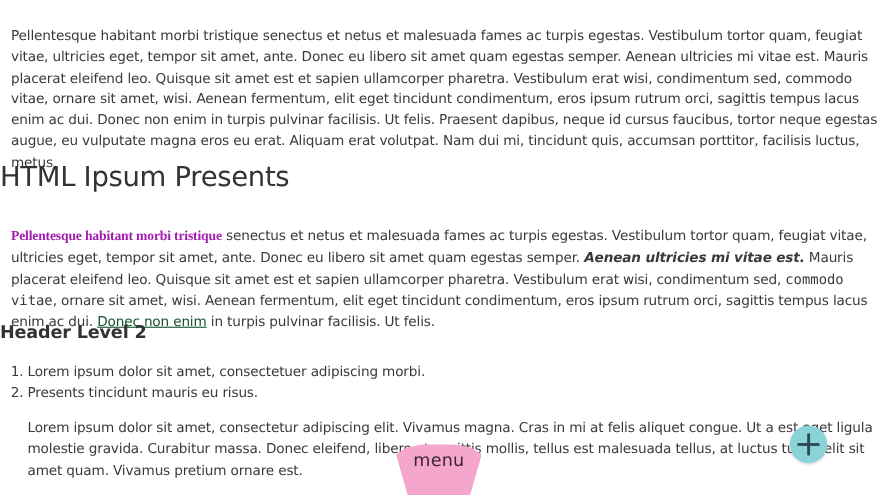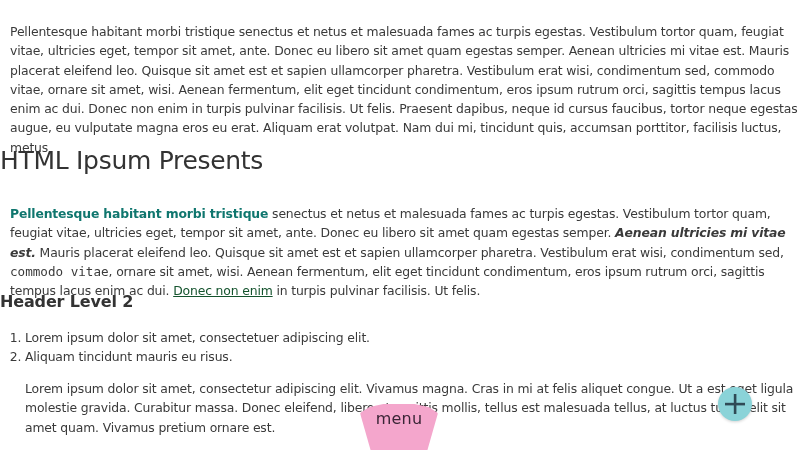--- a/index.html
+++ b/index.html
@@ -29,21 +29,21 @@
   .h1 {
     position: absolute; left: 0; top: 143px;
     margin: 0;
     font-size: 25px;
     line-height: 36px;
     font-weight: normal;
     color: #333333;
     letter-spacing: -0.3px;
   }
   .p2 { position: absolute; left: 0; top: 194px; width: 800px; }
-  .p2 strong { font-weight: bold; color: #0f766e; }
+  .p2 strong { font-weight: bold; color: #a21caf; font-family: Liberation Serif, serif; }
   .p2 em { font-style: italic; font-weight: bold; }
   .p2 code {
     font-family: "DejaVu Sans Mono", monospace;
     font-size: 12.6px;
     letter-spacing: 0;
   }
   .p2 a { color: #14532d; text-decoration: underline; }
   .h2 {
     position: absolute; left: 0; top: 289px;
     margin: 0;
@@ -103,22 +103,22 @@
 <div class="content">
   <p class="p1">Pellentesque habitant morbi tristique senectus et netus et malesuada fames ac turpis egestas. Vestibulum tortor quam, feugiat vitae, ultricies eget, tempor sit amet, ante. Donec eu libero sit amet quam egestas semper. Aenean ultricies mi vitae est. Mauris placerat eleifend leo. Quisque sit amet est et sapien ullamcorper pharetra. Vestibulum erat wisi, condimentum sed, commodo vitae, ornare sit amet, wisi. Aenean fermentum, elit eget tincidunt condimentum, eros ipsum rutrum orci, sagittis tempus lacus enim ac dui. Donec non enim in turpis pulvinar facilisis. Ut felis. Praesent dapibus, neque id cursus faucibus, tortor neque egestas augue, eu vulputate magna eros eu erat. Aliquam erat volutpat. Nam dui mi, tincidunt quis, accumsan porttitor, facilisis luctus, metus</p>
 
   <h1 class="h1">HTML Ipsum Presents</h1>
 
   <p class="p2"><strong>Pellentesque habitant morbi tristique</strong><span> senectus et netus et malesuada fames ac turpis egestas. Vestibulum tortor quam, feugiat vitae, ultricies eget, tempor sit amet, ante. Donec eu libero sit amet quam egestas semper. </span><em>Aenean ultricies mi vitae est.</em><span> Mauris placerat eleifend leo. Quisque sit amet est et sapien ullamcorper pharetra. Vestibulum erat wisi, condimentum sed, </span><code>commodo vitae</code><span>, ornare sit amet, wisi. Aenean fermentum, elit eget tincidunt condimentum, eros ipsum rutrum orci, sagittis tempus lacus enim ac dui. </span><a href="#">Donec non enim</a><span> in turpis pulvinar facilisis. Ut felis.</span></p>
 
   <h2 class="h2">Header Level 2</h2>
 
   <ol class="list">
-    <li>Lorem ipsum dolor sit amet, consectetuer adipiscing elit.</li>
-    <li>Aliquam tincidunt mauris eu risus.</li>
+    <li>Lorem ipsum dolor sit amet, consectetuer adipiscing morbi.</li>
+    <li>Presents tincidunt mauris eu risus.</li>
   </ol>
 
   <blockquote class="quote">Lorem ipsum dolor sit amet, consectetur adipiscing elit. Vivamus magna. Cras in mi at felis aliquet congue. Ut a est eget ligula molestie gravida. Curabitur massa. Donec eleifend, libero at sagittis mollis, tellus est malesuada tellus, at luctus turpis elit sit amet quam. Vivamus pretium ornare est.</blockquote>
 </div>
 
 <div class="menu-tab">
   <span>menu</span>
 </div>
 
 <div class="fab">

